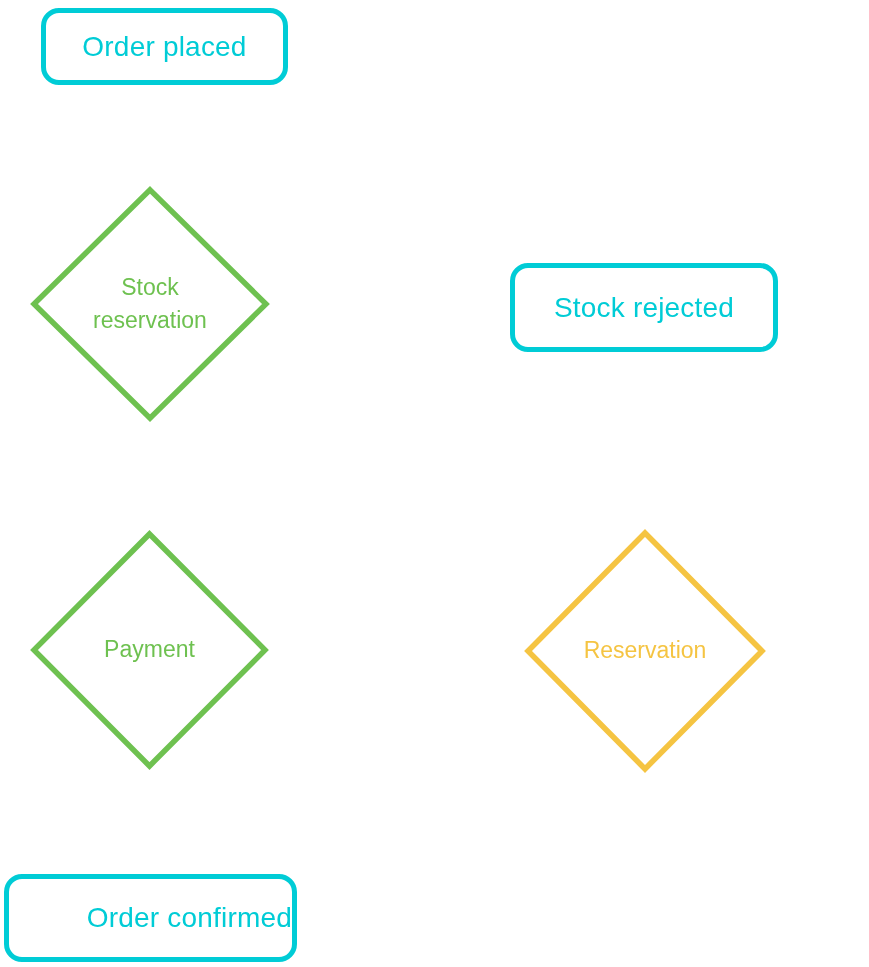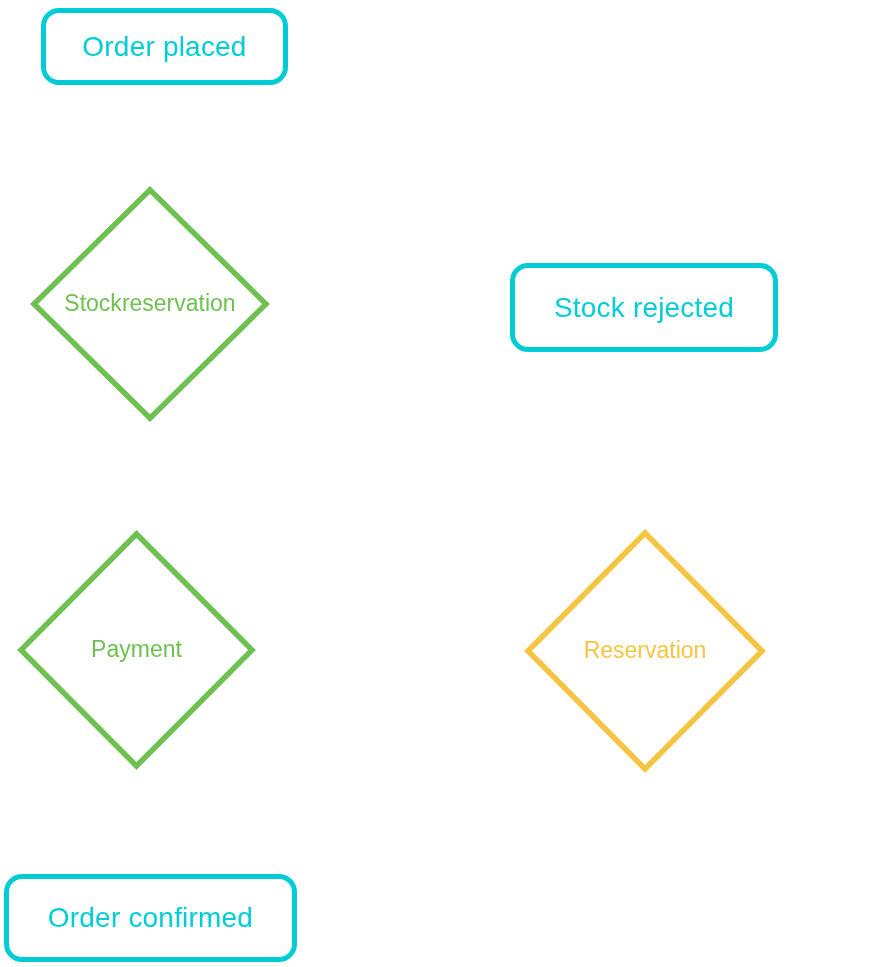--- a/index.html
+++ b/index.html
@@ -44,39 +44,39 @@
     position: absolute;
     left: 0; top: 0;
     width: 100%; height: 100%;
     display: block;
   }
   .diamond .label {
     position: absolute;
     left: 0; top: 0;
     width: 100%; height: 100%;
     display: flex;
-    flex-direction: row;
+    flex-direction: column;
     align-items: center;
     justify-content: center;
     text-align: center;
     font-size: 23px;
     line-height: 1.45;
     font-weight: 400;
   }
   .diamond.green  .label { color: var(--green); }
   .diamond.yellow .label { color: var(--yellow); }
   .label-line { display: block; white-space: nowrap; }
 
   
   #order-placed             { left: 4px;   top: 8px;   width: 247px; height: 77px; margin-left: 37px; }
   #stock-reservation        { left: 30px;  top: 186px; width: 240px; height: 236px; }
   #order-rejected           { left: 510px; top: 263px; width: 268px; height: 89px; }
-  #payment                  { left: 17px;  top: 530px; width: 239px; height: 240px; }
+  #payment                  { left: 30px;  top: 530px; width: 239px; height: 240px; }
   #reservation-cancellation { left: 524px; top: 529px; width: 242px; height: 244px; }
-  #order-confirmed          { left: 4px;   top: 874px; width: 293px; height: 88px; }
+  #order-confirmed          { left: 4px;   top: 874px; width: 293px; height: 88px; justify-content: flex-end; }
 </style>
 </head>
 <body>
 
 <div class="canvas">
 
   <div class="node terminal cyan" id="order-placed">
     <span class="label">Order placed</span>
   </div>
 

